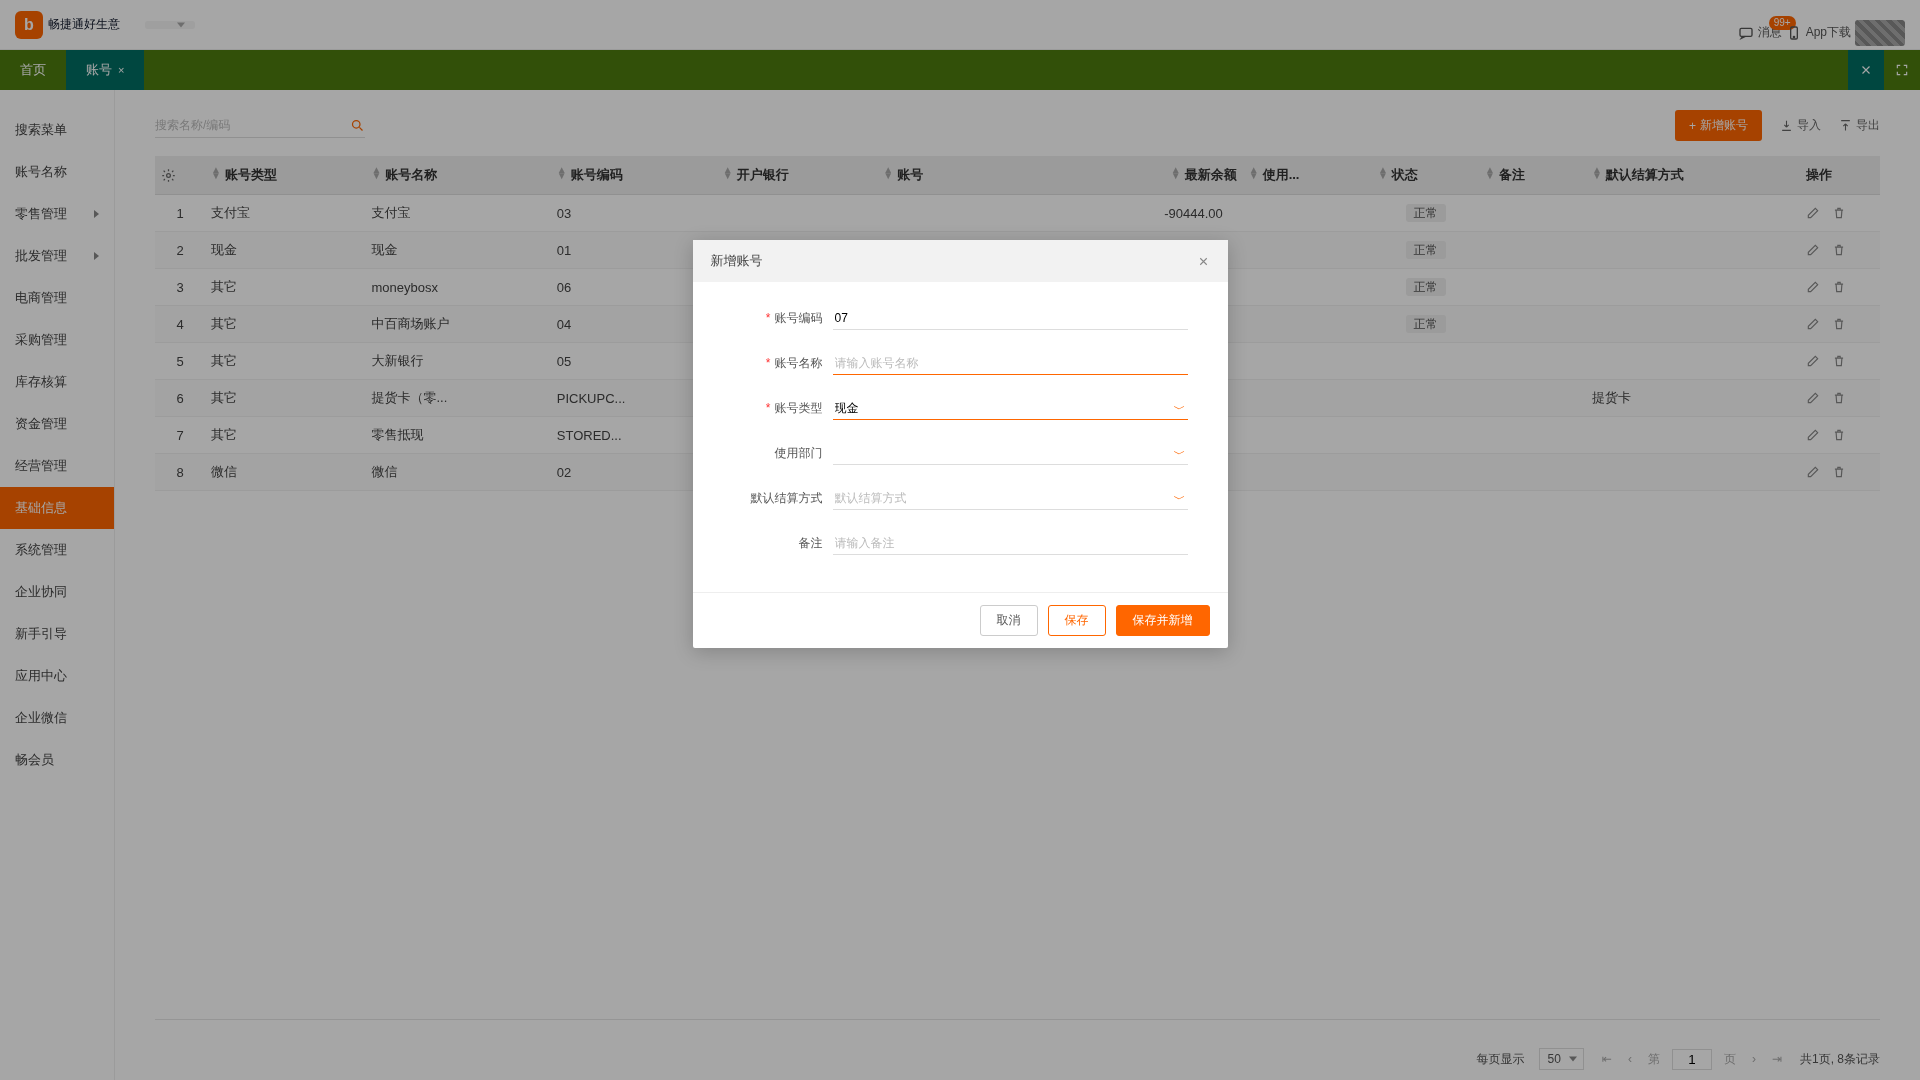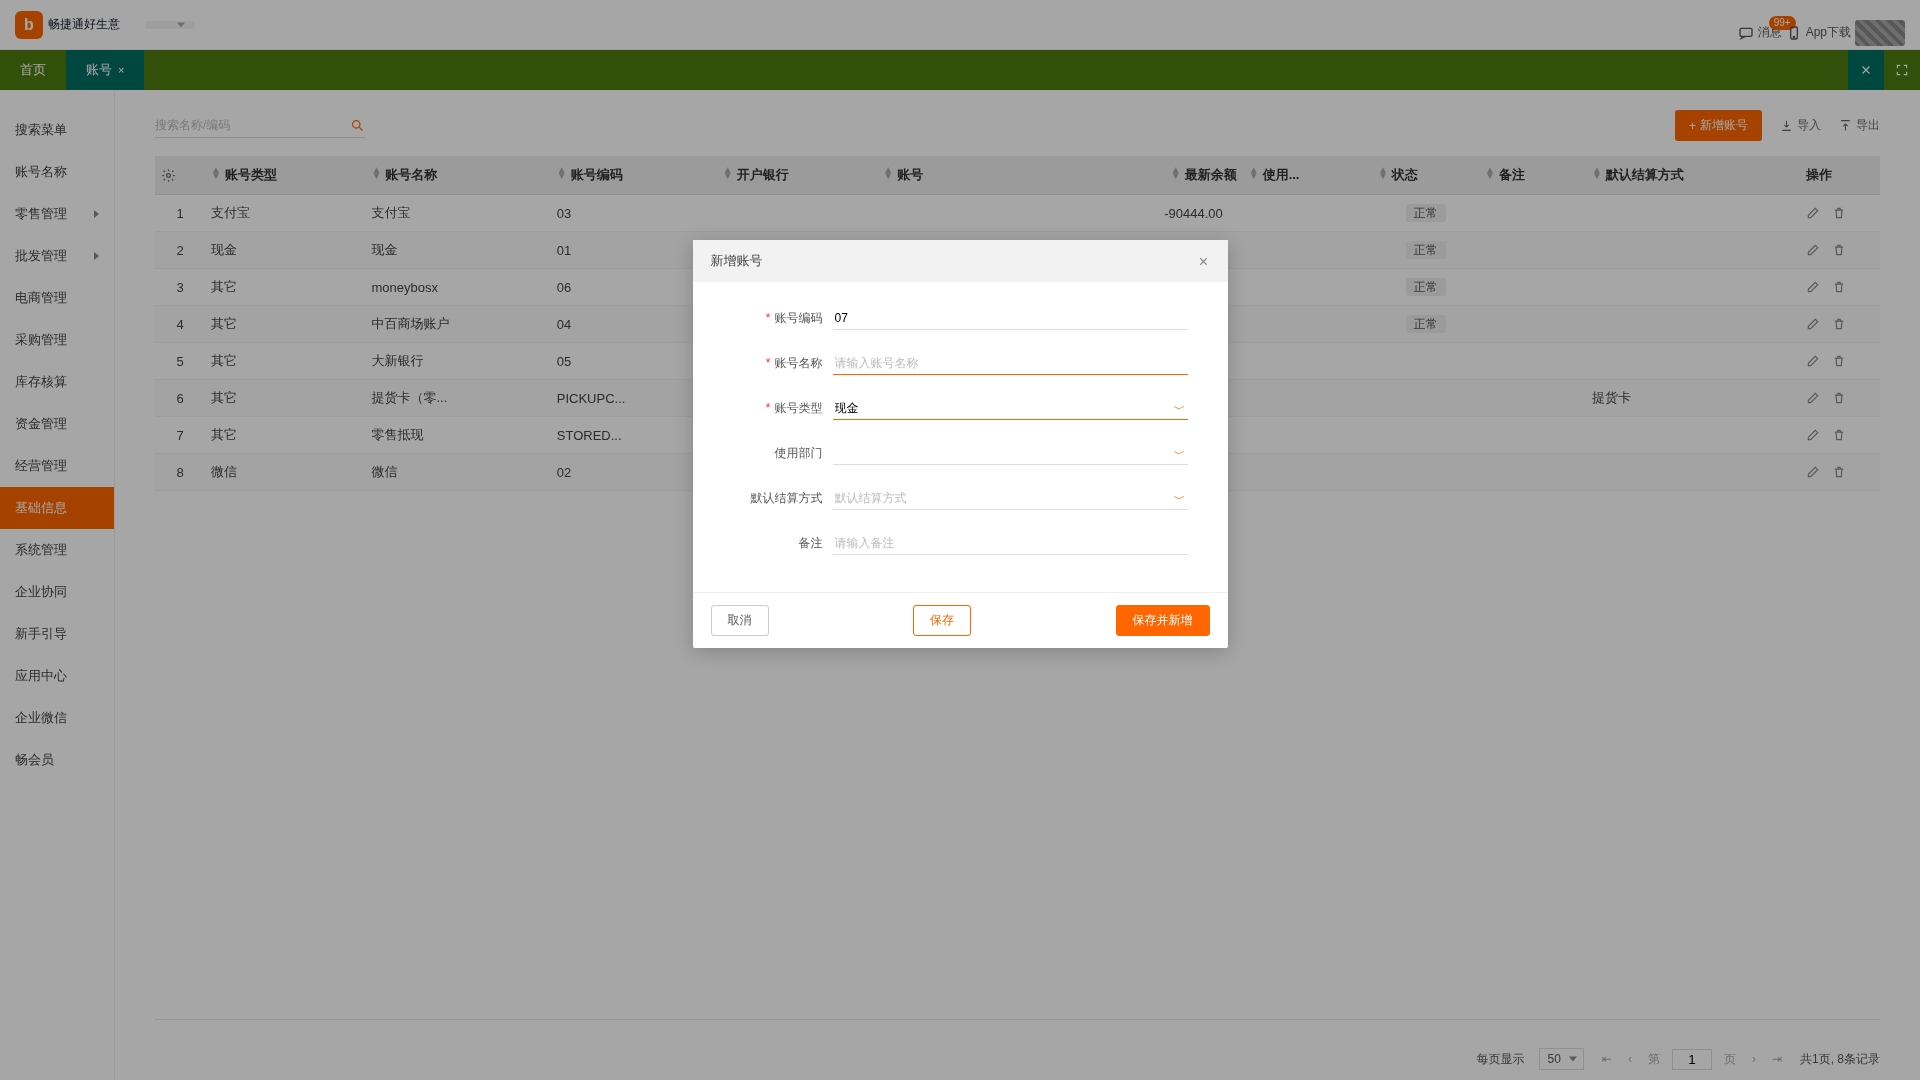--- a/index.html
+++ b/index.html
@@ -105,21 +105,21 @@
   .frow { display:flex; align-items:center; margin-bottom:22px;}
   .flabel { width:100px; text-align:right; color:#555; font-size:12px; padding-right:10px;}
   .req::before { content:"*"; color:#f33; margin-right:4px;}
   .finput { flex:1; position:relative;}
   .finput input { width:100%; border:none; border-bottom:1px solid #ddd; outline:none;
     font-size:12px; padding:4px 2px; background:transparent;}
   .finput input::placeholder{ color:#bbb;}
   .finput.err input { border-bottom-color:#f60;}
   .finput.cursor input { caret-color:#f60;}
   .finput .dd { position:absolute; right:2px; top:4px; color:#f60; font-size:12px; pointer-events:none;}
-  .modal-ft { border-top:1px solid #eee; padding:12px 18px; display:flex; justify-content:space-between; }
+  .modal-ft { border-top:1px solid #eee; padding:12px 18px; display:flex; justify-content:flex-end; gap:10px;}
   .btn { padding:6px 16px; font-size:12px; border-radius:3px; cursor:pointer;}
   .btn-default { background:#fff; border:1px solid #ccc; color:#555;}
   .btn-outline { background:#fff; border:1px solid #f60; color:#f60;}
   .btn-prim2 { background:#f60; border:1px solid #f60; color:#fff;}
 
   svg { display:block; }
 </style>
 </head>
 <body>
 

